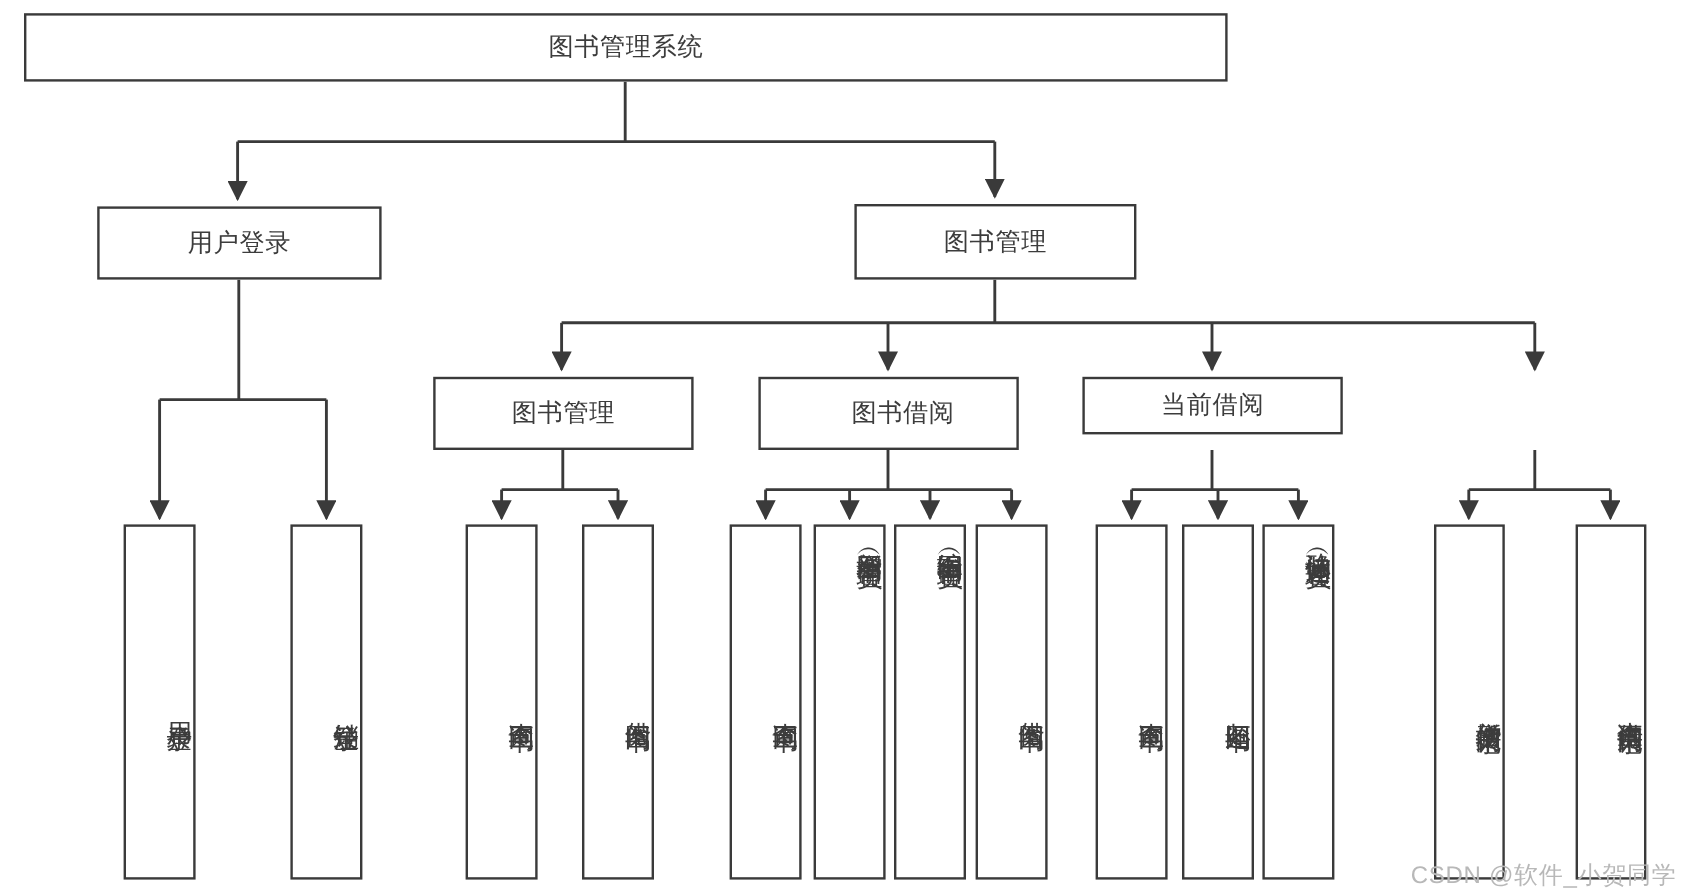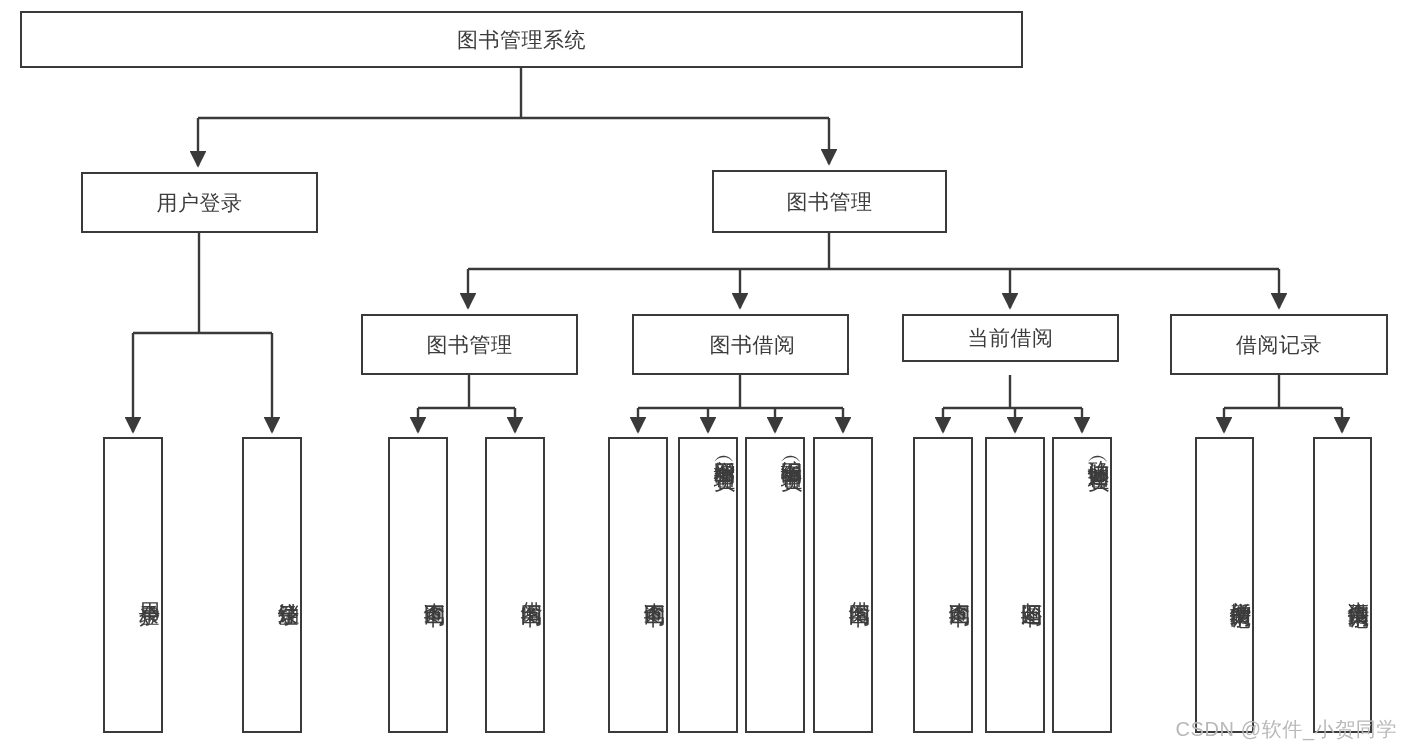--- a/index.html
+++ b/index.html
@@ -139,23 +139,20 @@
 
   <div class="node horiz" style="left:361px; top:314px; width:217px; height:61px;">
     <span>图书管理</span>
   </div>
   <div class="node horiz" style="left:632px; top:314px; width:217px; height:61px;padding-left:24px;">
     <span>图书借阅</span>
   </div>
   <div class="node horiz" style="left:902px; top:314px; width:217px; height:48px;">
     <span>当前借阅</span>
   </div>
-  <div class="node horiz" style="left:1170px; top:314px; width:218px; height:61px;">
-    <span>借阅记录</span>
-  </div>
 
   <div class="node vert" style="left:103px; top:437px; width:60px; height:296px;">
     <span class="txt">用户登录</span>
   </div>
   <div class="node vert" style="left:242px; top:437px; width:60px; height:296px;">
     <span class="txt">注销登录</span>
   </div>
 
   <div class="node vert" style="left:388px; top:437px; width:60px; height:296px;">
     <span class="txt">查询图书</span>

